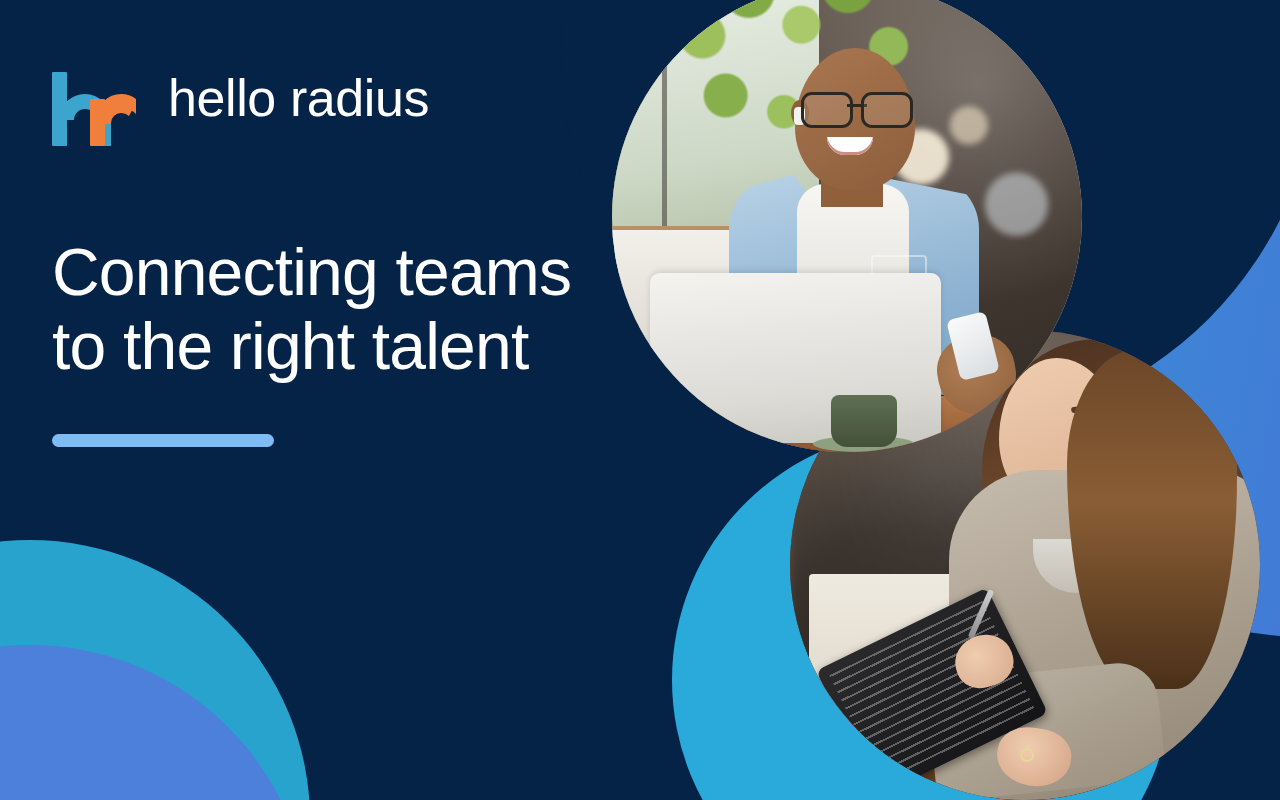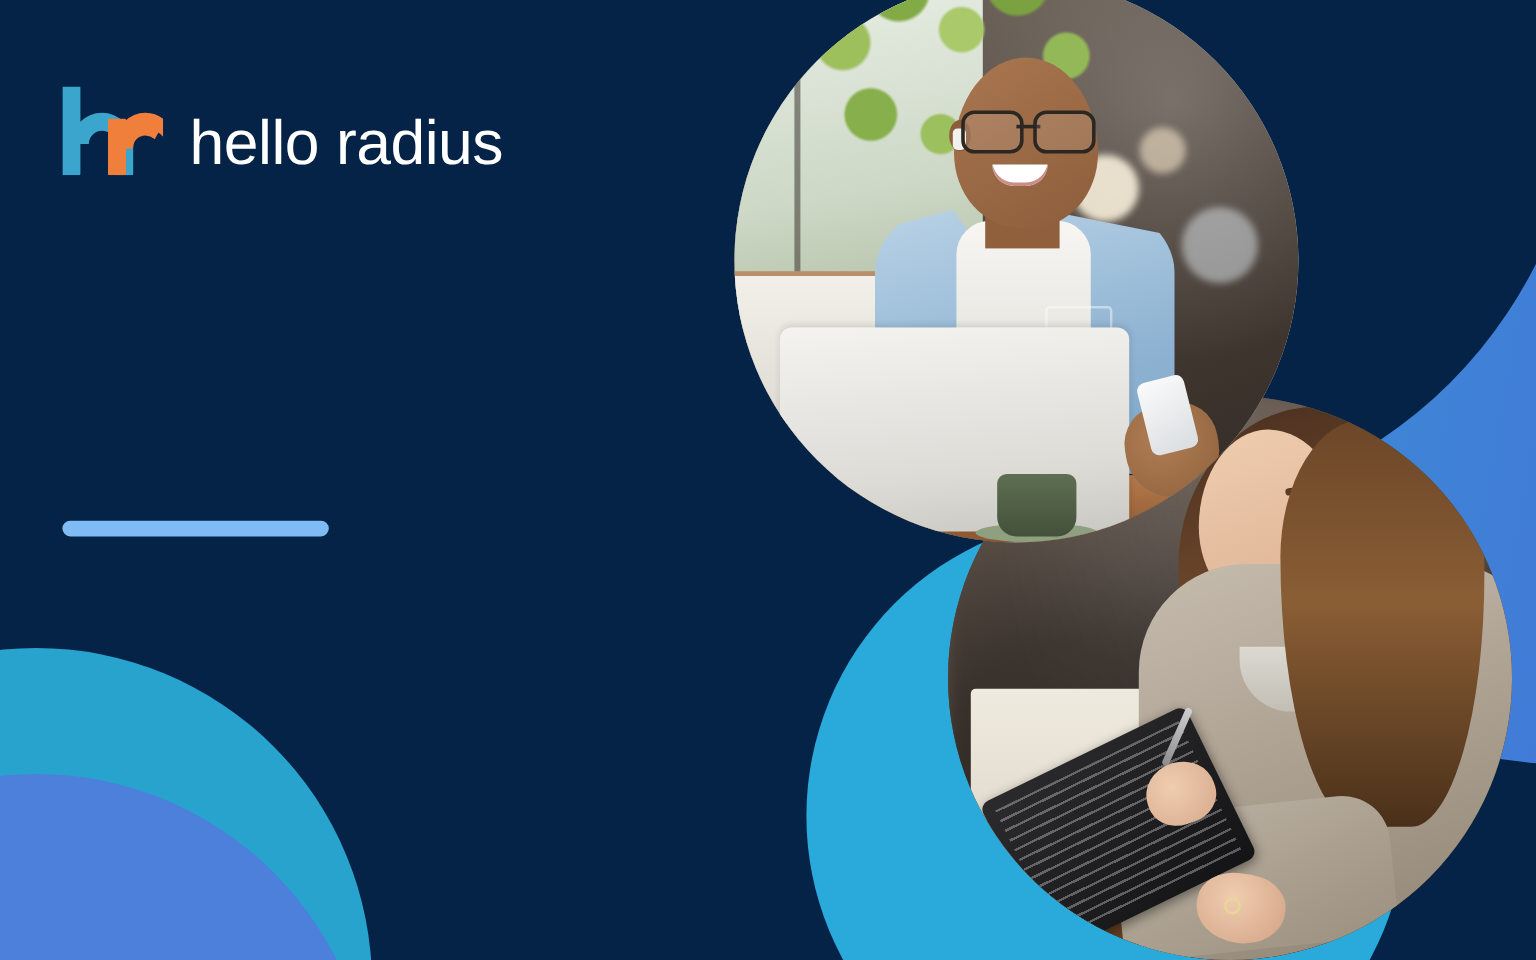--- a/index.html
+++ b/index.html
@@ -334,22 +334,22 @@
     width: 560px;
     height: 100%;
   }
 
   
   #logo-lockup {
     position: absolute;
     top: 72px;
     left: 0;
     display: flex;
-    align-items: flex-end;
-    gap: 22px;
+    align-items: flex-start;
+    gap: 32px;
   }
   #logo-mark { display: block; }
   #wordmark {
     color: #ffffff;
     font-size: 52px;
     font-weight: 400;
     letter-spacing: -0.4px;
     line-height: 1;
     white-space: nowrap;
   }
@@ -448,17 +448,21 @@
         <path d="M7 48 A26 26 0 0 1 33 22 A26 26 0 0 1 59 48 L44 48 A11 11 0 0 0 33 37 A11 11 0 0 0 22 48 Z" fill="#3BA5CE"></path>
         <rect x="44" y="44" width="15" height="30" rx="1" fill="#3BA5CE"></rect>
 
         <rect x="38" y="27" width="15" height="47" rx="1" fill="#F07F3C"></rect>
         <path d="M45 50 A24 24 0 0 1 69 26 A24 24 0 0 1 84 31 L77 44 A14 14 0 0 0 69 41 A10 10 0 0 0 59 51 Z" fill="#F07F3C"></path>
         <path d="M45 46 A24 24 0 0 1 69 22 A24 24 0 0 1 84 27 L84 42 A16 16 0 0 0 69 37 A11 11 0 0 0 58 48 L58 52 L45 52 Z" fill="#F07F3C"></path>
       </svg>
       <span id="wordmark">hello radius</span>
     </div>
 
+    <h1 id="headline">
+      <span class="line">Connecting teams</span>
+      <span class="line">to the right talent</span>
+    </h1>
 
     <div id="accent-rule"></div>
   </div>
 
 </div>
 
 </body></html>

